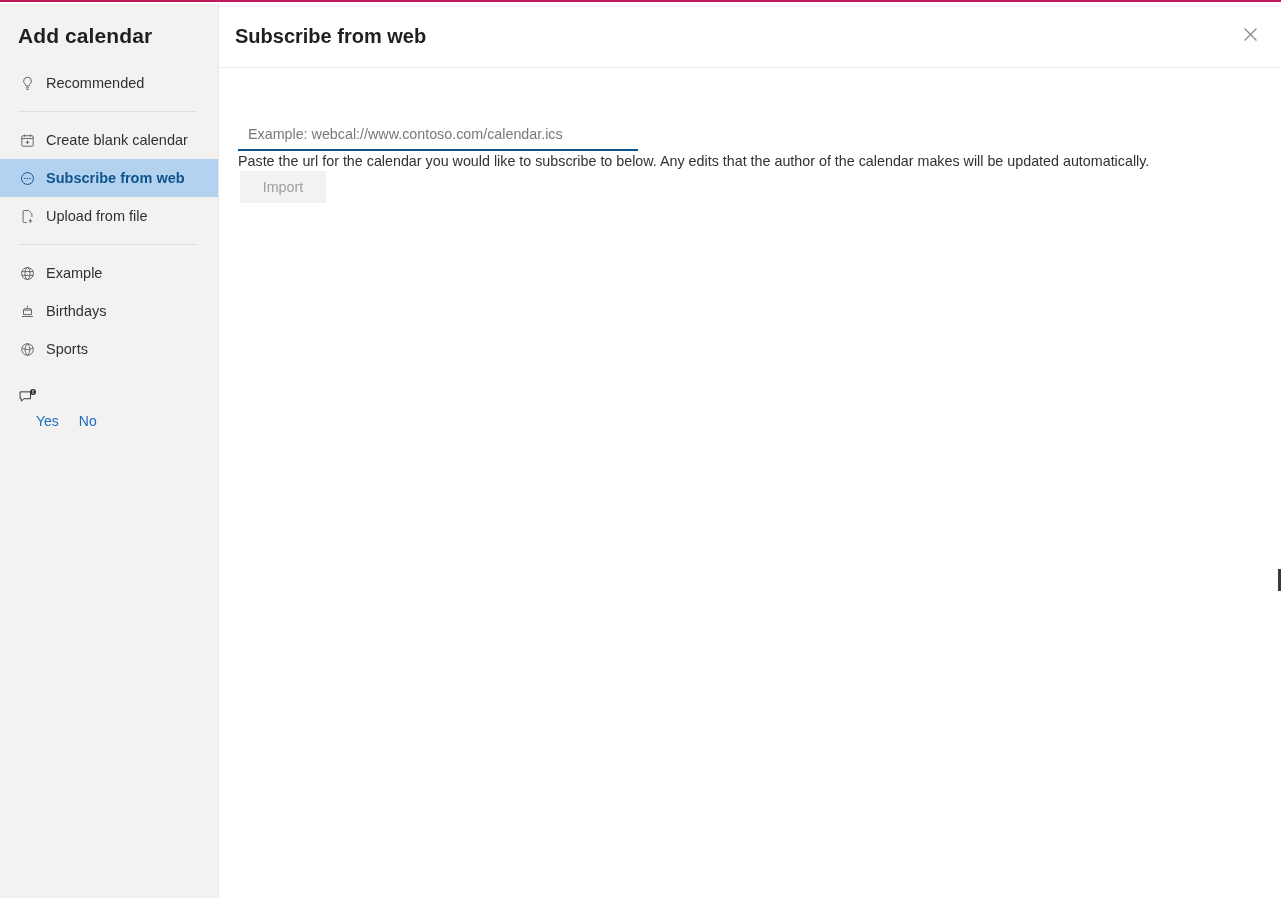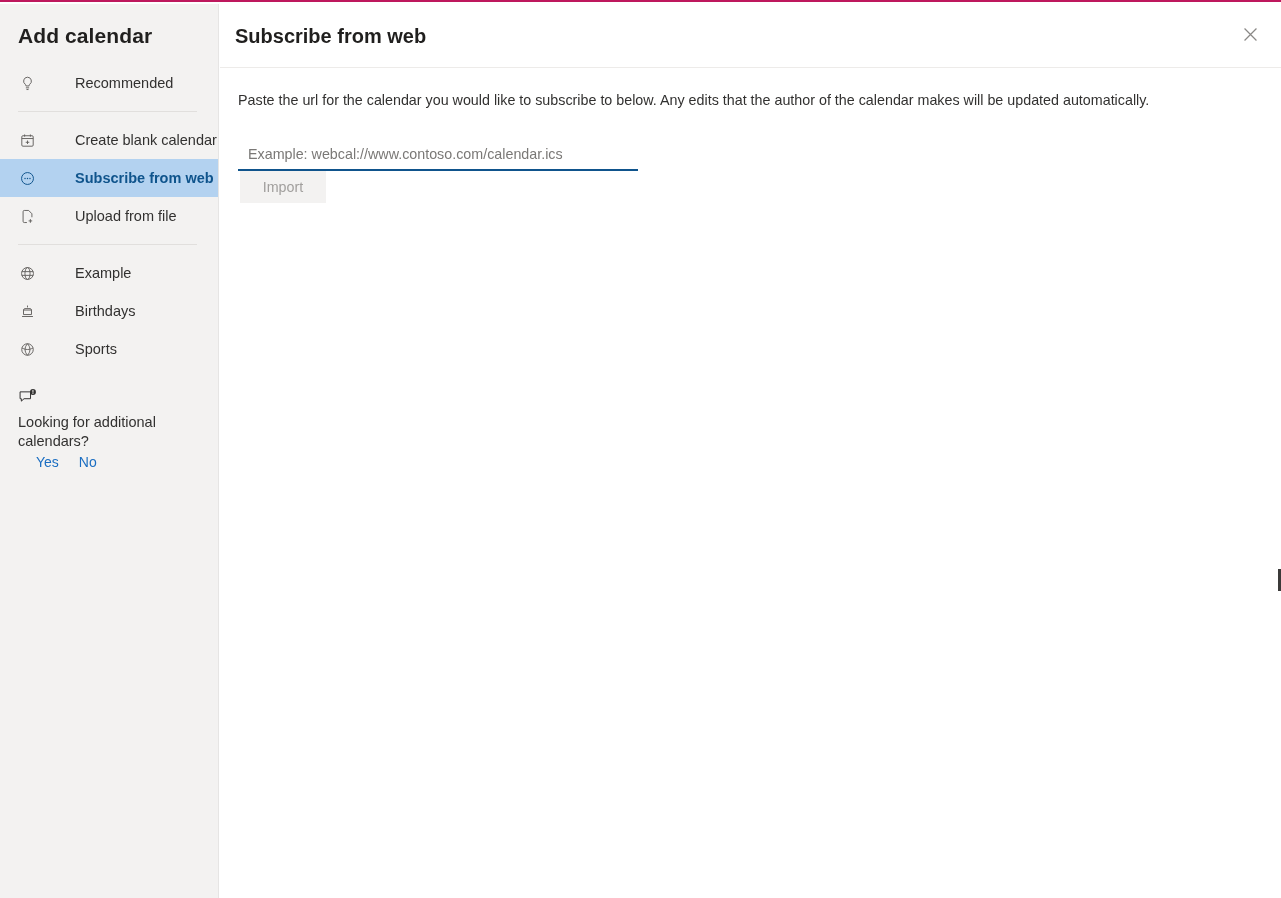--- a/index.html
+++ b/index.html
@@ -64,21 +64,21 @@
     margin-right: 10px;
     flex: 0 0 18px;
     display: flex;
     align-items: center;
     justify-content: center;
     color: #605e5c;
   }
   .nav-item.selected .nav-icon { color: #0f548c; }
   .nav-icon svg { display: block; }
 
-  .nav-label { white-space: nowrap; margin-left: 29px; }
+  .nav-label { white-space: nowrap; }
 
   .divider {
     height: 1px;
     background: #e1dfdd;
     margin: 9px 21px 9px 18px;
   }
 
   
   #feedback {
     margin-top: 20px;
@@ -289,21 +289,20 @@
     </div>
 
     <div id="feedback">
       <div id="feedback-icon">
         <svg width="20" height="18" viewBox="0 0 22 20" fill="none" stroke="currentColor" stroke-width="1.1">
           <path d="M2.2 4.3h11.6v7.6H6.6l-3 2.7v-2.7H2.2z"></path>
           <circle cx="16.5" cy="4.4" r="3.3" fill="currentColor" stroke="none"></circle>
           <path d="M16.5 2.6v2.2M16.5 6.1v.1" stroke="#f3f2f1" stroke-width="1.1" stroke-linecap="round"></path>
         </svg>
       </div>
-      <div id="feedback-text">Looking for additional calendars?</div>
       <div id="feedback-actions">
         <span class="feedback-link">Yes</span>
         <span class="feedback-link">No</span>
       </div>
     </div>
 
   </div>
 
   <div id="main">
 
@@ -312,26 +311,26 @@
       <div id="close-button">
         <span>
           <svg width="17" height="17" viewBox="0 0 16 16" fill="none" stroke="currentColor" stroke-width="1.15">
             <path d="M2.4 2.4l11.2 11.2M13.6 2.4L2.4 13.6"></path>
           </svg>
         </span>
       </div>
     </div>
 
     <div id="main-body">
-      <div id="description">Paste the url for the calendar you would like to subscribe to below. Any edits that the author of the calendar makes will be updated automatically.</div>
-
       <div id="url-field-wrap">
         <input id="url-input" type="text" placeholder="Example: webcal://www.contoso.com/calendar.ics" style="">
       </div>
 
+      <div id="description">Paste the url for the calendar you would like to subscribe to below. Any edits that the author of the calendar makes will be updated automatically.</div>
+
       <button id="import-button">Import</button>
     </div>
 
   </div>
 
   <div id="scroll-artifact"></div>
 
 </div>
 
 </body></html>

